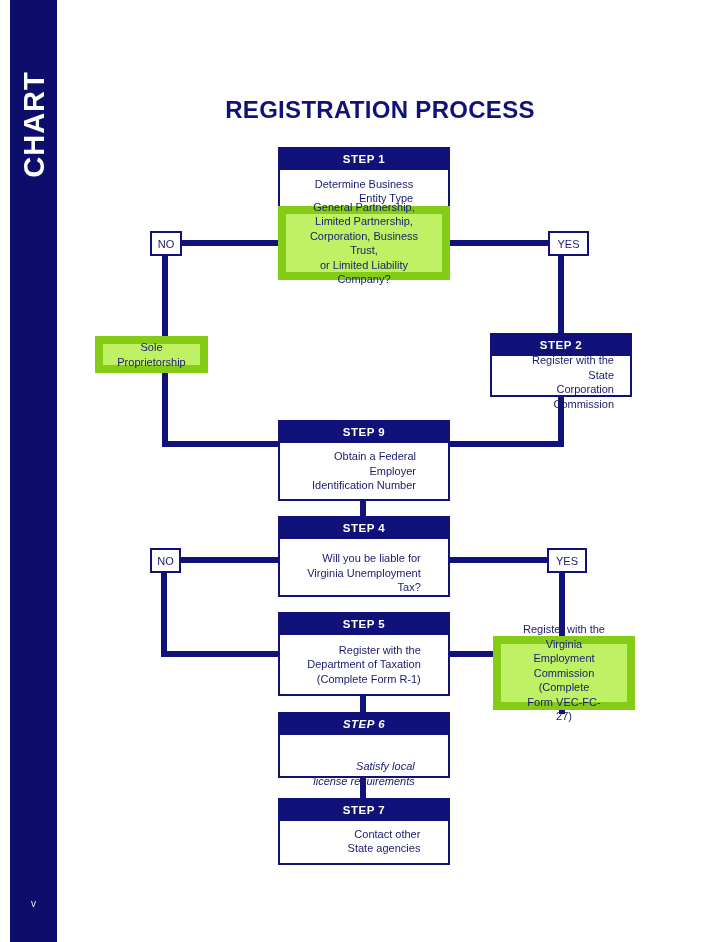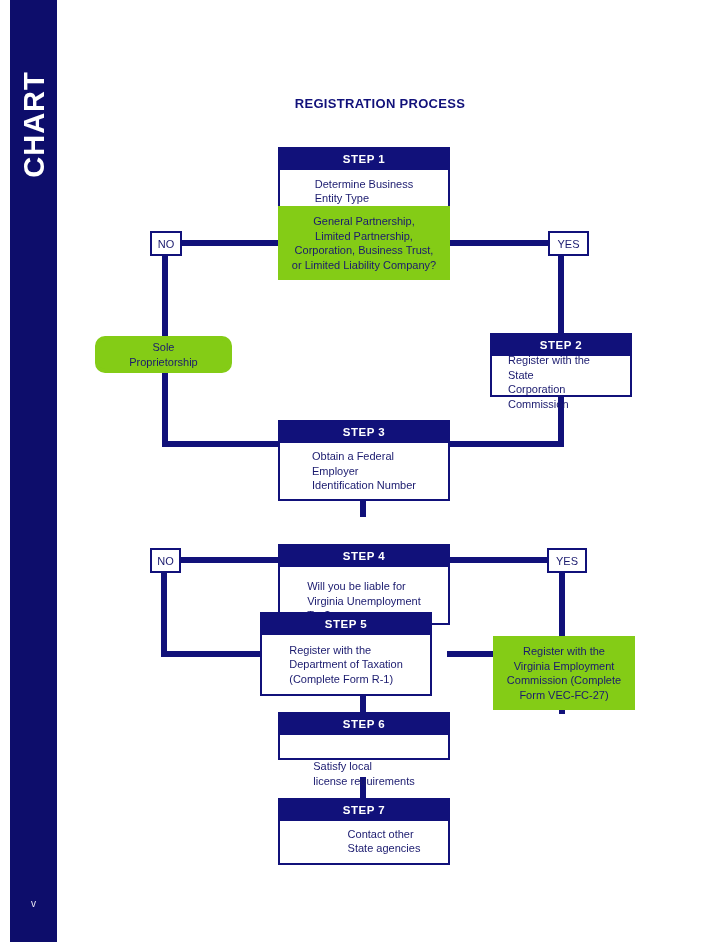--- a/index.html
+++ b/index.html
@@ -50,21 +50,21 @@
   }
 
   
   .chart-title {
     position: absolute;
     left: 180px;
     top: 96px;
     width: 400px;
     text-align: center;
     color: #11117a;
-    font-size: 13px;
+    font-size: 24px;
     font-weight: bold;
     letter-spacing: 0.3px;
   }
 
   
   .conn {
     position: absolute;
     background: #11117a;
   }
 
@@ -83,40 +83,40 @@
     font-weight: bold;
     text-align: center;
     letter-spacing: 0.5px;
     line-height: 21px;
     height: 21px;
   }
   .node-body {
     color: #1a1a6e;
     font-size: 11px;
     line-height: 14.5px;
-    text-align: left;
+    text-align: right;
     display: flex;
     align-items: center;
     justify-content: center;
     padding: 3px 16px;
     box-sizing: border-box;
   }
   .node-plain {
     position: absolute;
     box-sizing: border-box;
-    border: 4px solid #84cc16;
-    background: #84cc16;
+    border: 8px solid #84cc16;
+    background: #bef264;
     color: #1a1a6e;
     font-size: 11px;
     line-height: 14.5px;
     text-align: center;
     display: flex;
     align-items: center;
     justify-content: center;
-    padding: 3px 7px;
+    padding: 3px 21px;
     z-index: 5;
   }
   .tag {
     position: absolute;
     box-sizing: border-box;
     border: 2px solid #11117a;
     background: #ffffff;
     color: #1a1a6e;
     font-size: 11px;
     text-align: center;
@@ -177,60 +177,60 @@
 
   <div class="node-plain" style="left:278px; top:206px; width:172px; height:74px; white-space:pre-line;">General Partnership,
 Limited Partnership,
 Corporation, Business Trust,
 or Limited Liability Company?</div>
 
   <div class="tag" style="left:150px; top:231px; width:32px; height:25px;">NO</div>
 
   <div class="tag" style="left:548px; top:231px; width:41px; height:25px;">YES</div>
 
-  <div class="node-plain" style="left:95px; top:336px; width:137px; height:37px; white-space:pre-line;border-radius:10px;">Sole
+  <div class="node-plain" style="left:95px; top:336px; width:113px; height:37px; white-space:pre-line;">Sole
 Proprietorship</div>
 
   <div class="node" style="left:490px; top:333px; width:142px; height:64px;">
     <div class="node-header">STEP 2</div>
     <div class="node-body" style="height:52px; white-space:pre-line;">Register with the State
 Corporation Commission</div>
   </div>
 
   <div class="node" style="left:278px; top:420px; width:172px; height:81px;">
-    <div class="node-header">STEP 3</div>
+    <div class="node-header">STEP 9</div>
     <div class="node-body" style="height:56px; white-space:pre-line;border-radius:14px;">Obtain a Federal
 Employer
 Identification Number</div>
   </div>
 
-  <div class="node" style="left:278px; top:516px; width:172px; height:81px;margin-top:28px;">
+  <div class="node" style="left:278px; top:516px; width:172px; height:81px;">
     <div class="node-header">STEP 4</div>
     <div class="node-body" style="height:68px; white-space:pre-line;">Will you be liable for
 Virginia Unemployment
 Tax?</div>
   </div>
 
   <div class="tag" style="left:150px; top:548px; width:31px; height:25px;">NO</div>
 
   <div class="tag" style="left:547px; top:548px; width:40px; height:25px;">YES</div>
 
-  <div class="node" style="left:260px; top:612px; width:172px; height:84px;">
+  <div class="node" style="left:278px; top:612px; width:172px; height:84px;">
     <div class="node-header">STEP 5</div>
     <div class="node-body" style="height:59px; white-space:pre-line;">Register with the
 Department of Taxation
 (Complete Form R-1)</div>
   </div>
 
   <div class="node-plain" style="left:493px; top:636px; width:142px; height:74px; white-space:pre-line;">Register with the
 Virginia Employment
 Commission (Complete
 Form VEC-FC-27)</div>
 
-  <div class="node" style="left:278px; top:712px; width:172px; height:48px;">
+  <div class="node" style="left:278px; top:712px; width:172px; height:66px;font-style:italic;">
     <div class="node-header">STEP 6</div>
     <div class="node-body" style="height:41px; white-space:pre-line;margin-top:18px;">Satisfy local
 license requirements</div>
   </div>
 
   <div class="node" style="left:278px; top:798px; width:172px; height:67px;">
     <div class="node-header">STEP 7</div>
     <div class="node-body" style="height:40px; white-space:pre-line;margin-left:40px;">Contact other
 State agencies</div>
   </div>

